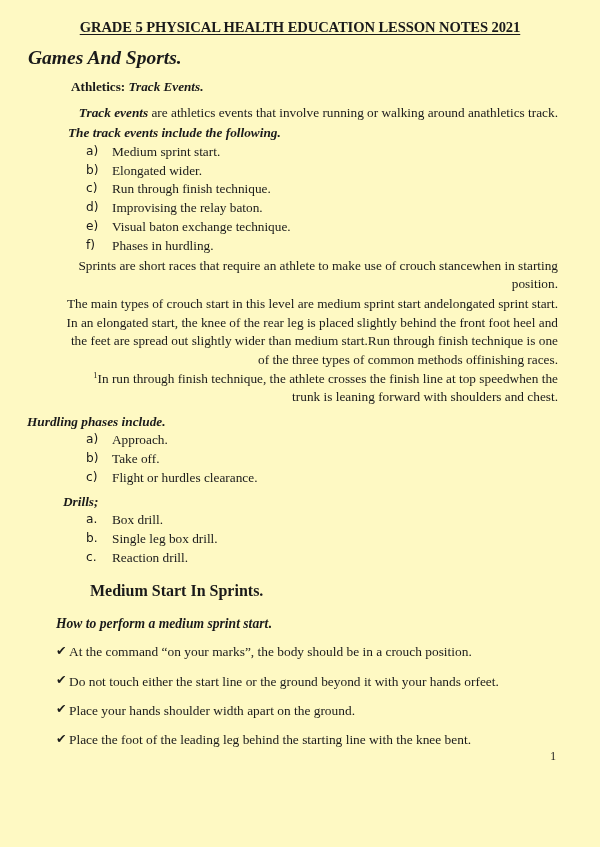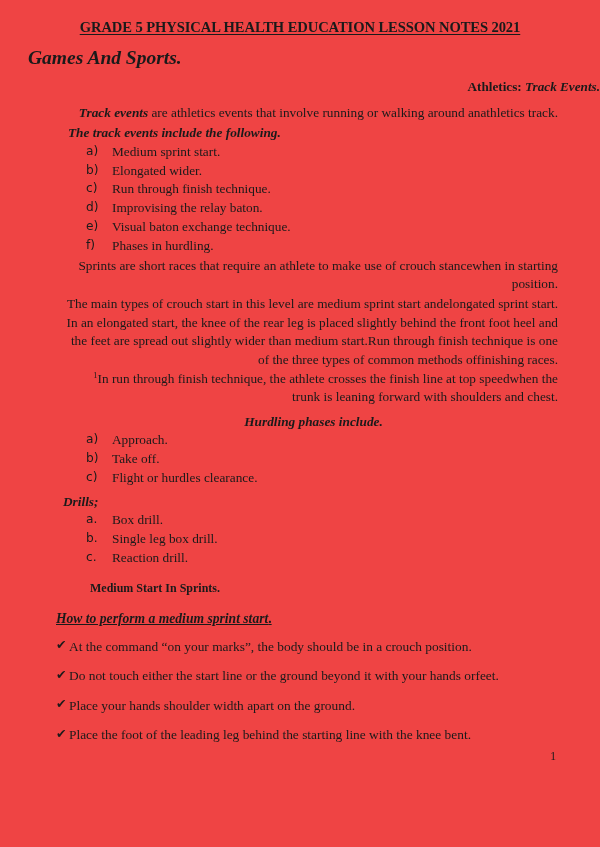--- a/index.html
+++ b/index.html
@@ -14,21 +14,21 @@
     overflow: hidden;
     font-family: "Liberation Serif", "DejaVu Serif", serif;
     color: #1a1a1a;
     -webkit-font-smoothing: antialiased;
   }
 
   .page {
     position: relative;
     width: 600px;
     height: 847px;
-    background: #ef4444;
+    background: #fef9c3;
     box-sizing: border-box;
     padding: 0;
   }
 
   .doc-title {
     text-align: center;
     font-weight: bold;
     font-size: 14.6px;
     letter-spacing: -0.1px;
     margin: 0;
@@ -48,21 +48,20 @@
     padding-left: 28px;
     line-height: 1.25;
   }
 
   .subsection {
     font-weight: bold;
     font-size: 13.2px;
     margin: 8px 0 0 0;
     padding-left: 71px;
     line-height: 1.3;
-    text-align: right;
   }
   .subsection .ital {
     font-style: italic;
   }
 
   .para {
     font-size: 13.3px;
     line-height: 1.38;
     margin: 0;
     padding: 0 42px 0 62px;
@@ -85,48 +84,46 @@
     padding-left: 68px;
   }
 
   .heading-bi-2 {
     font-weight: bold;
     font-style: italic;
     font-size: 13.3px;
     line-height: 1.38;
     margin: 6px 0 0 0;
     padding-left: 27px;
-    text-align: center;
   }
 
   .heading-bi-3 {
     font-weight: bold;
     font-style: italic;
     font-size: 13.3px;
     line-height: 1.38;
     margin: 5px 0 0 0;
     padding-left: 63px;
   }
 
   .heading-bold-center {
     font-weight: bold;
-    font-size: 12px;
+    font-size: 16px;
     margin: 13px 0 8px 0;
     padding-left: 90px;
     line-height: 1.3;
   }
 
   .heading-howto {
     font-weight: bold;
     font-style: italic;
     font-size: 13.6px;
     margin: 14px 0 0 0;
     padding-left: 56px;
     line-height: 1.3;
-    text-decoration: underline;
   }
   .heading-howto .dot {
     font-style: normal;
     font-weight: bold;
   }
 
   ul.alpha-list,
   ul.check-list {
     list-style: none;
     margin: 0;

